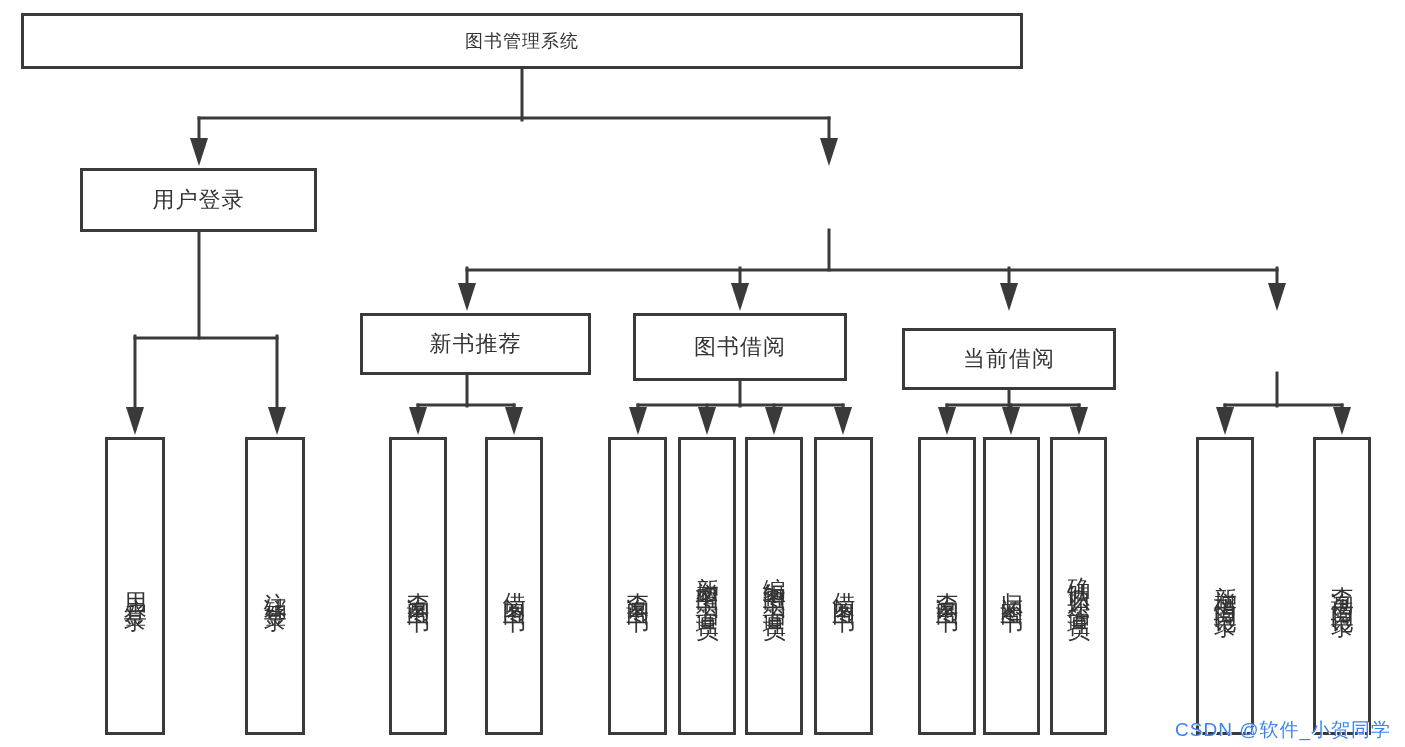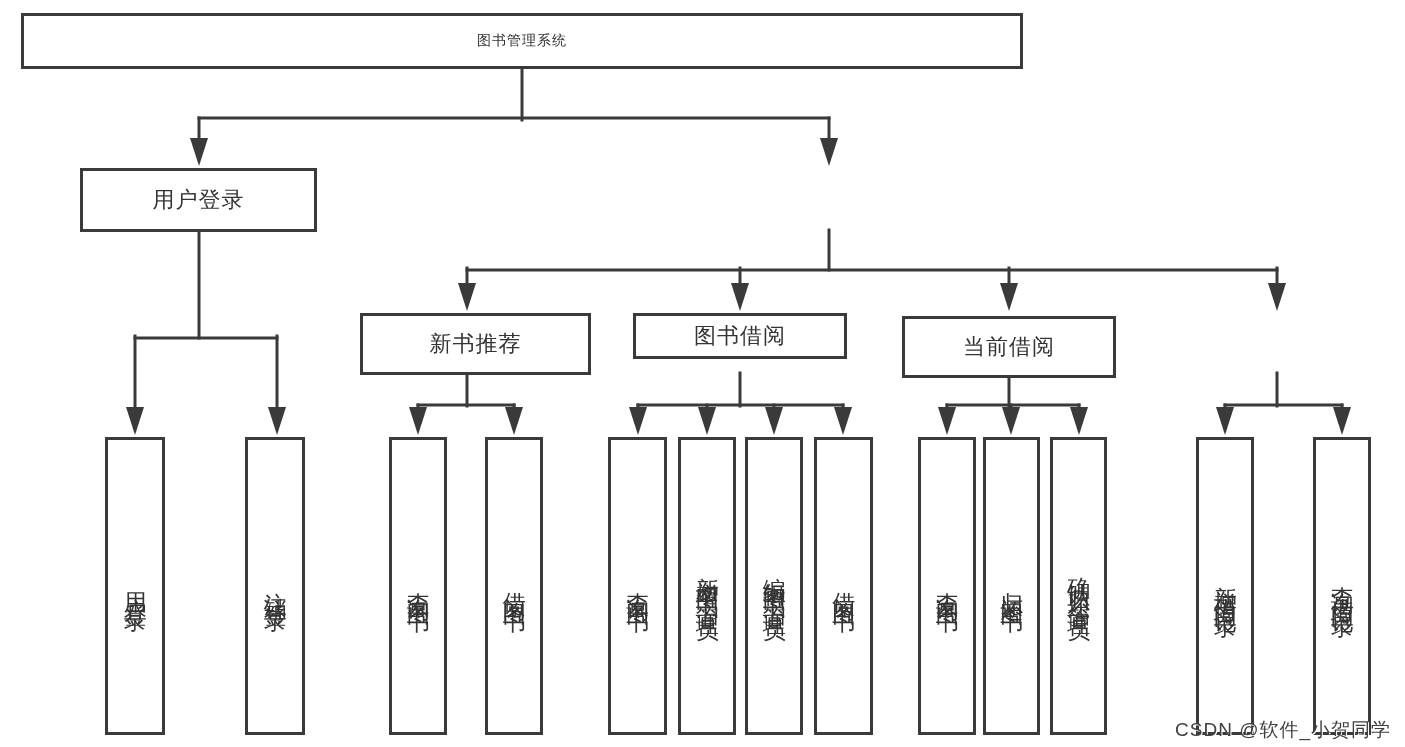--- a/index.html
+++ b/index.html
@@ -27,36 +27,36 @@
     background: #ffffff;
     border: 3px solid #3a3a3a;
     box-sizing: border-box;
     display: flex;
     align-items: center;
     justify-content: center;
     color: #333333;
     text-align: center;
     white-space: nowrap;
   }
-  .box.h-root  { font-size: 14px; letter-spacing: 1px; }
+  .box.h-root  { font-size: 18px; letter-spacing: 1px; }
   .box.h-node  { font-size: 22px; letter-spacing: 1px; }
   .box.v-node {
     writing-mode: vertical-rl;
     text-orientation: mixed;
     font-size: 23px;
     letter-spacing: 6px;
     line-height: 1.1;
     white-space: normal;
   }
   .watermark {
     position: absolute;
     right: 14px;
     bottom: 4px;
     font-size: 19px;
-    color: #404040;
+    color: #3b82f6;
     letter-spacing: 1px;
     text-shadow: 1px 1px 0 #ffffff;
   }
 </style>
 </head>
 <body>
 
 <div class="canvas">
 
   <svg class="connector-layer" width="1405" height="747" viewBox="0 0 1405 747" xmlns="http://www.w3.org/2000/svg">
@@ -112,22 +112,22 @@
       <polygon points="1079,435 1070,407 1088,407" fill="#3a3a3a"></polygon>
       <polygon points="1225,435 1216,407 1234,407" fill="#3a3a3a"></polygon>
       <polygon points="1342,435 1333,407 1351,407" fill="#3a3a3a"></polygon>
     </svg>
 
   <div class="box h-root" style="left:21px; top:13px; width:1002px; height:56px;">图书管理系统</div>
 
   <div class="box h-node" style="left:80px; top:168px; width:237px; height:64px;">用户登录</div>
 
   <div class="box h-node" style="left:360px; top:313px; width:231px; height:62px;">新书推荐</div>
-  <div class="box h-node" style="left:633px; top:313px; width:214px; height:46px;">图书借阅</div>
-  <div class="box h-node" style="left:902px; top:316px; width:214px; height:62px;">当前借阅</div>
+  <div class="box h-node" style="left:633px; top:313px; width:214px; height:68px;">图书借阅</div>
+  <div class="box h-node" style="left:902px; top:328px; width:214px; height:62px;">当前借阅</div>
 
   <div class="box v-node" style="left:105px; top:437px; width:60px; height:298px;">用户登录</div>
   <div class="box v-node" style="left:245px; top:437px; width:60px; height:298px;">注销登录</div>
 
   <div class="box v-node" style="left:389px; top:437px; width:58px; height:298px;">查询图书</div>
   <div class="box v-node" style="left:485px; top:437px; width:58px; height:298px;">借阅图书</div>
 
   <div class="box v-node" style="left:608px; top:437px; width:59px; height:298px;">查询图书</div>
   <div class="box v-node" style="left:678px; top:437px; width:58px; height:298px;">新增图书（管理员）</div>
   <div class="box v-node" style="left:745px; top:437px; width:58px; height:298px;">编辑图书（管理员）</div>

